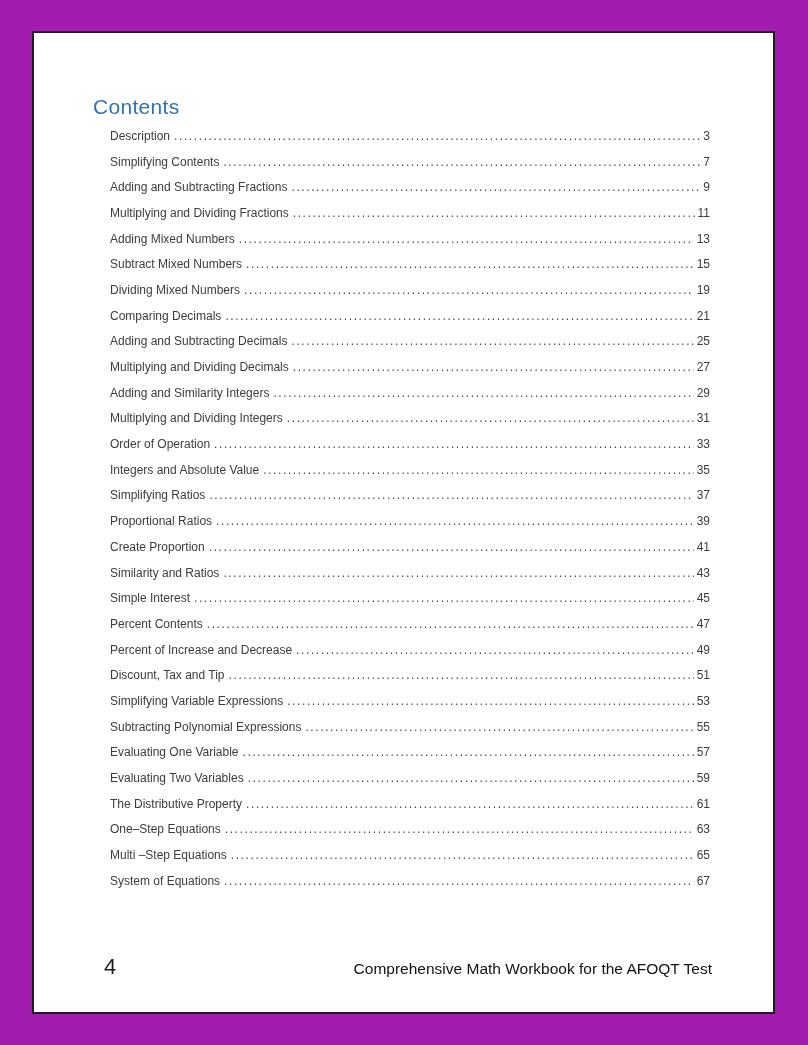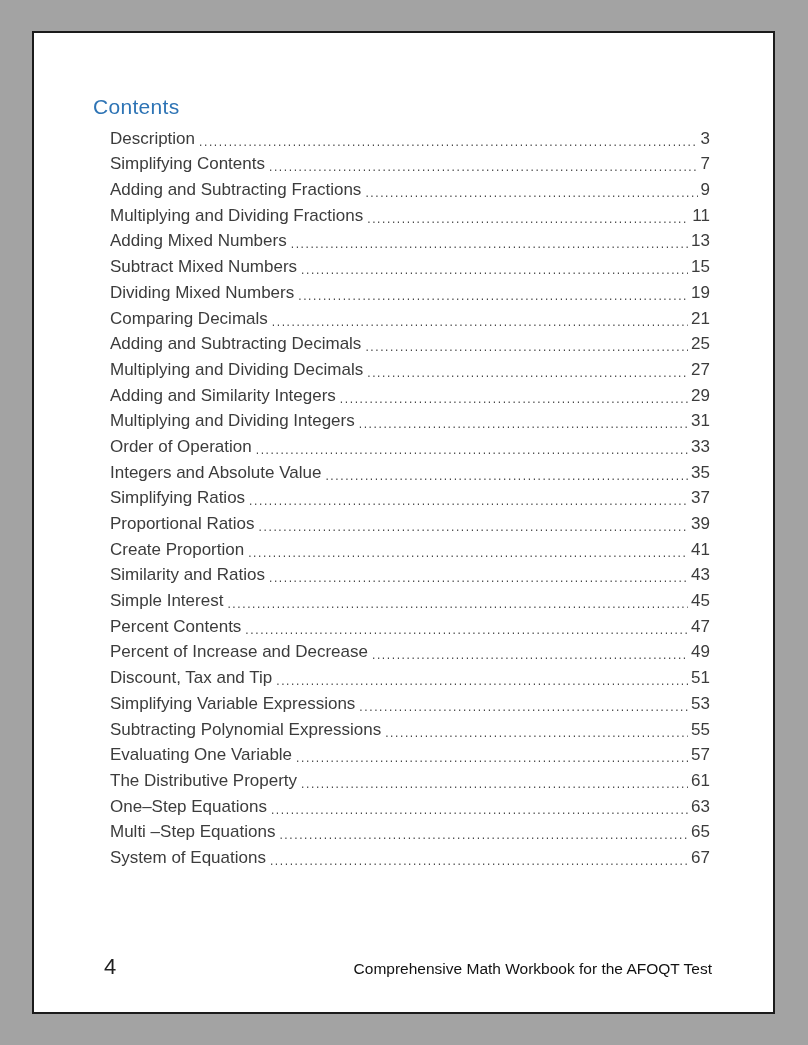--- a/index.html
+++ b/index.html
@@ -2,21 +2,21 @@
 <html><head>
 <meta charset="utf-8">
 <style>
   * { margin: 0; padding: 0; box-sizing: border-box; }
   html, body {
     width: 808px; height: 1045px;
     background: #ffffff;
     font-family: "Liberation Sans", sans-serif;
     overflow: hidden;
   }
-  .canvas { position: relative; width: 808px; height: 1045px; background: #a3a3a3; }
+  .canvas { position: relative; width: 808px; height: 1045px; background: #a21caf; }
 
   .page-frame {
     position: absolute;
     left: 32px; top: 31px;
     width: 743px; height: 983px;
     border: 2px solid #1b1b1b;
     background: #ffffff;
   }
 
   .toc-heading {
@@ -29,23 +29,23 @@
   }
 
   .toc-list {
     position: absolute;
     left: 76px; top: 90px;
     width: 600px;
   }
 
   .toc-row {
     display: flex;
-    align-items: flex-end;
+    align-items: center;
     height: 25.7px;
-    font-size: 17px;
+    font-size: 12px;
     color: #3c3c3c;
     cursor: pointer;
   }
   .toc-title { white-space: nowrap; flex: 0 0 auto; }
   .toc-dots {
     flex: 1 1 auto;
     overflow: hidden;
     white-space: nowrap;
     margin: 0 3px 0 4px;
     color: #454545;
@@ -204,20 +204,25 @@
     <span class="toc-title">Subtracting Polynomial Expressions</span>
     <span class="toc-dots"></span>
     <span class="toc-page">55</span>
   </div>
         <div class="toc-row">
     <span class="toc-title">Evaluating One Variable</span>
     <span class="toc-dots"></span>
     <span class="toc-page">57</span>
   </div>
         <div class="toc-row">
+    <span class="toc-title">Evaluating Two Variables</span>
+    <span class="toc-dots"></span>
+    <span class="toc-page">59</span>
+  </div>
+        <div class="toc-row">
     <span class="toc-title">The Distributive Property</span>
     <span class="toc-dots"></span>
     <span class="toc-page">61</span>
   </div>
         <div class="toc-row">
     <span class="toc-title">One–Step Equations</span>
     <span class="toc-dots"></span>
     <span class="toc-page">63</span>
   </div>
         <div class="toc-row">

